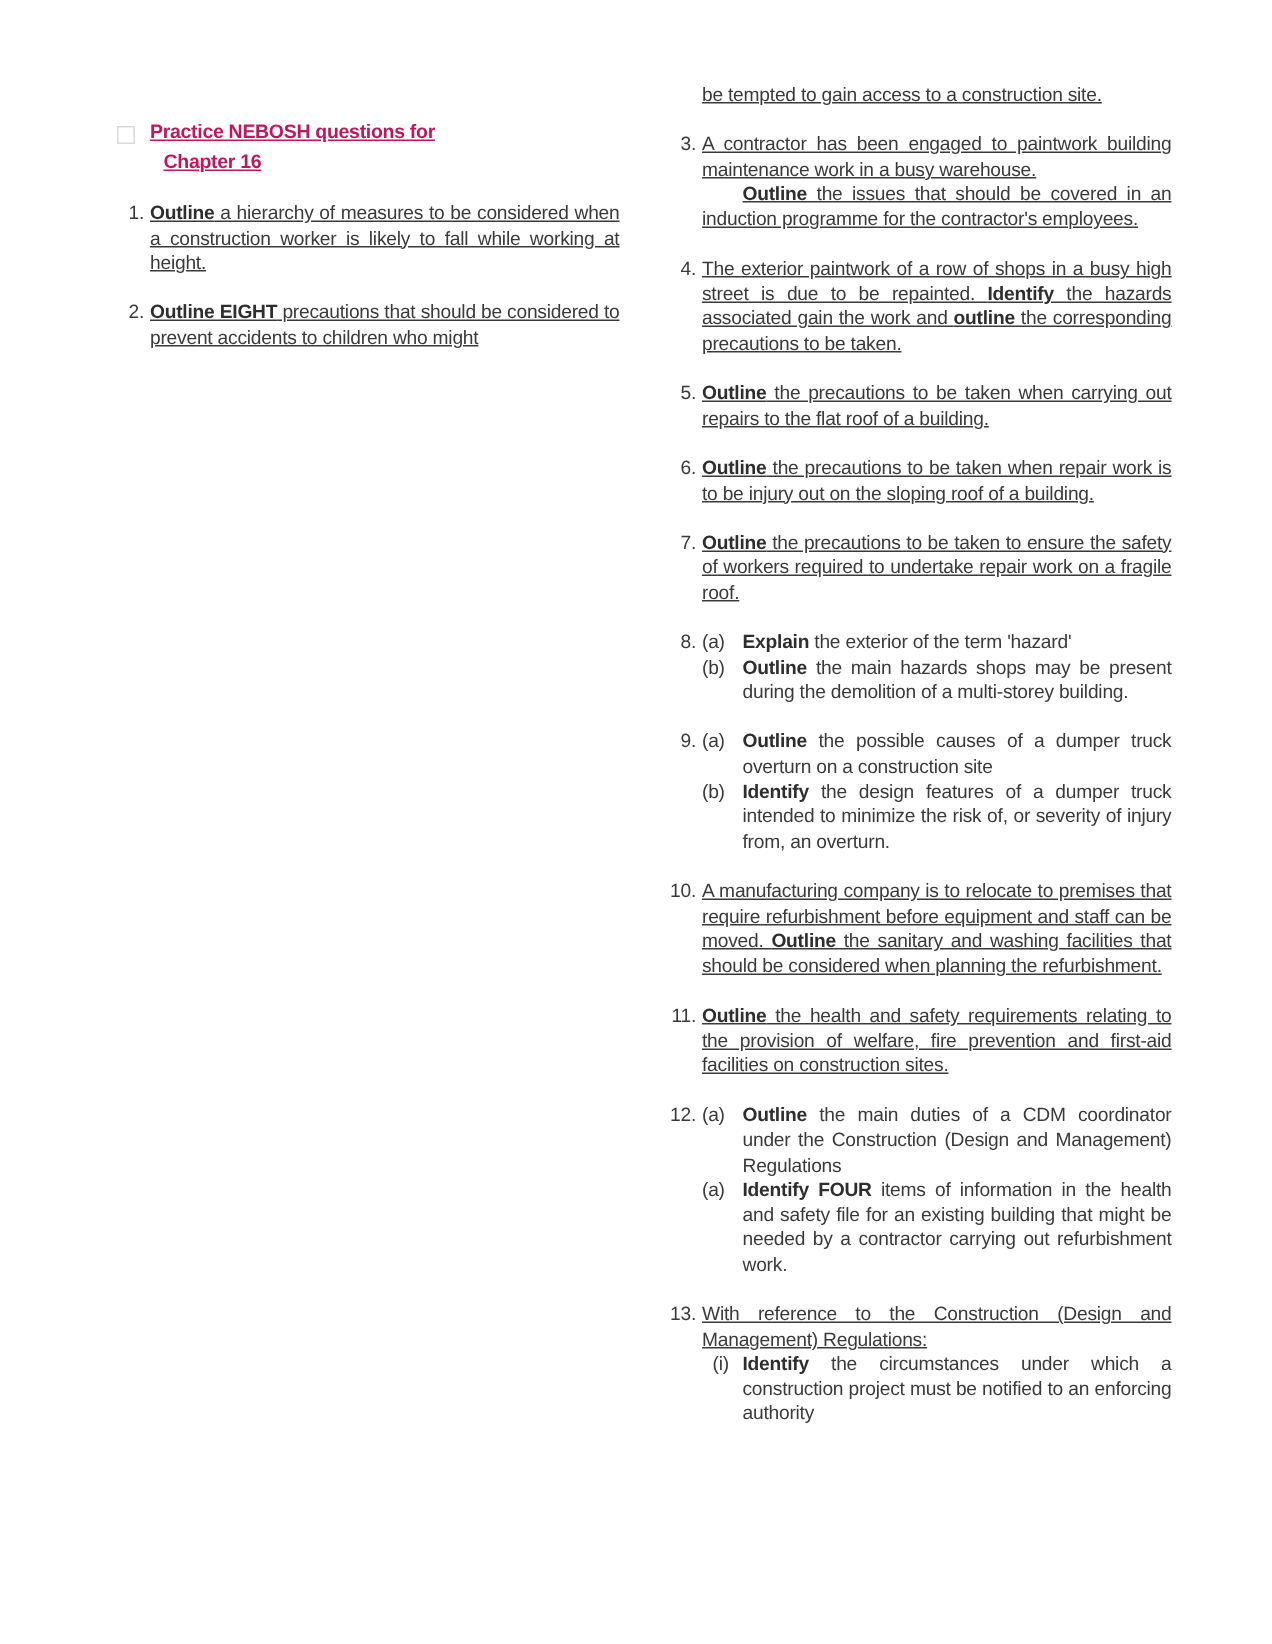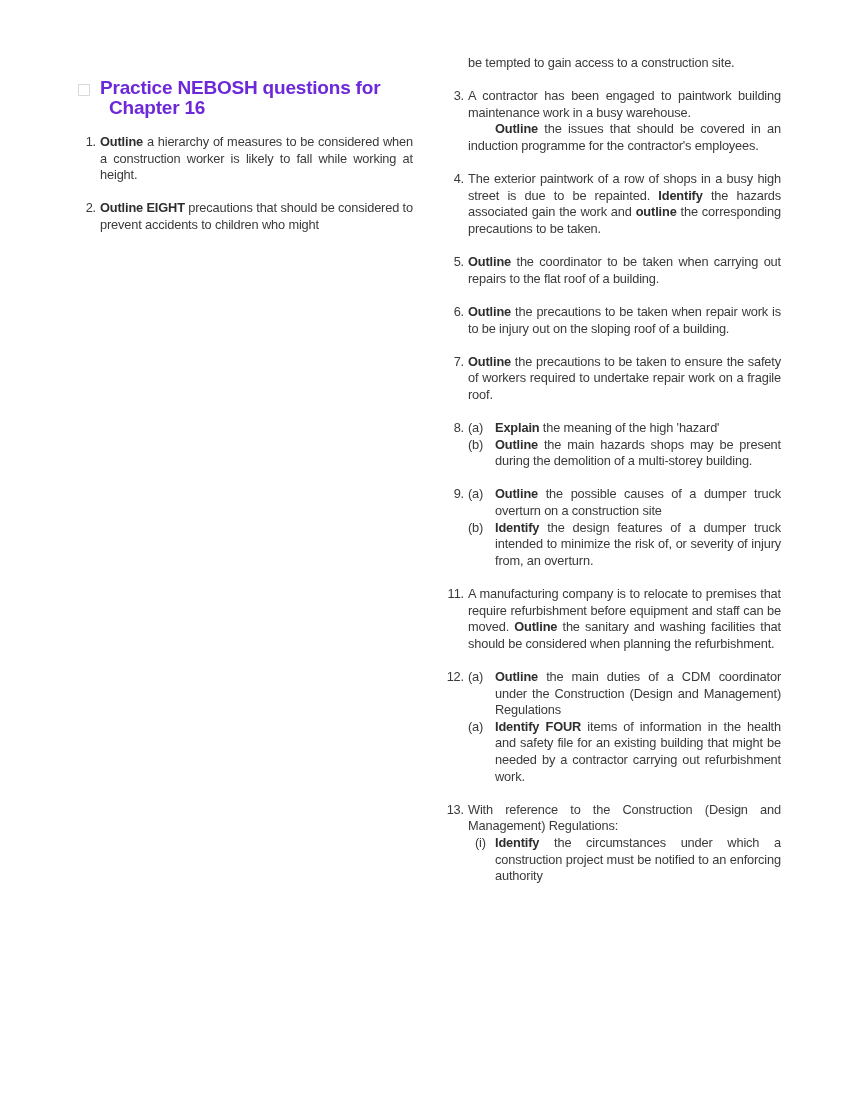--- a/index.html
+++ b/index.html
@@ -23,39 +23,41 @@
     position: absolute;
     width: 336px;
     font-size: 12.8px;
     line-height: 16.6px;
     letter-spacing: -0.15px;
   }
   #left-col  { left: 77px;  top: 78px; }
   #right-col { left: 445px; top: 55px; }
   .heading {
     font-weight: bold;
-    font-size: 19px;
+    font-size: 13px;
     line-height: 19.5px;
-    color: #6d28d9;
+    color: #be185d;
     letter-spacing: -0.2px;
     margin-bottom: 17px;
+    text-decoration: underline;
   }
   .heading .l1 { margin-left: 23px; }
   .heading .l2 { margin-left: 32px; }
   .q { display: flex; margin-bottom: 16.6px; }
   .qnum {
     flex: none;
     width: 19px;
     margin-right: 4px;
     text-align: right;
   }
   .qbody { flex: 1; min-width: 0; }
   .para {
     text-align: justify;
     hyphens: auto;
+    text-decoration: underline;
     -webkit-hyphens: auto;
   }
   .para.indent { text-indent: 27px; }
   .sub { display: flex; }
   .sublabel { flex: none; width: 27px; }
   .sublabel.roman { width: 27px; padding-left: 7px; box-sizing: border-box; }
   .subtext {
     flex: 1; min-width: 0;
     text-align: justify;
     hyphens: auto;
@@ -108,41 +110,41 @@
         </div>
         <div class="q">
           <div class="qnum">4.</div>
           <div class="qbody">
             <div class="para"><span>The exterior paintwork of a row of shops in a busy high street is due to be repainted. </span><span class="b">Identify</span><span> the hazards associated gain the work and </span><span class="b">outline</span><span> the corresponding precautions to be taken.</span></div>
           </div>
         </div>
         <div class="q">
           <div class="qnum">5.</div>
           <div class="qbody">
-            <div class="para"><span class="b">Outline</span><span> the coordinator to be taken when carrying out repairs to the flat roof of a building.</span></div>
+            <div class="para"><span class="b">Outline</span><span> the precautions to be taken when carrying out repairs to the flat roof of a building.</span></div>
           </div>
         </div>
         <div class="q">
           <div class="qnum">6.</div>
           <div class="qbody">
             <div class="para"><span class="b">Outline</span><span> the precautions to be taken when repair work is to be injury out on the sloping roof of a building.</span></div>
           </div>
         </div>
         <div class="q">
           <div class="qnum">7.</div>
           <div class="qbody">
             <div class="para"><span class="b">Outline</span><span> the precautions to be taken to ensure the safety of workers required to undertake repair work on a fragile roof.</span></div>
           </div>
         </div>
         <div class="q">
           <div class="qnum">8.</div>
           <div class="qbody">
             <div class="sub">
               <div class="sublabel">(a)</div>
-              <div class="subtext"><span class="b">Explain</span><span> the meaning of the high 'hazard'</span></div>
+              <div class="subtext"><span class="b">Explain</span><span> the exterior of the term 'hazard'</span></div>
             </div>
             <div class="sub">
               <div class="sublabel">(b)</div>
               <div class="subtext"><span class="b">Outline</span><span> the main hazards shops may be present during the demolition of a multi-storey building.</span></div>
             </div>
           </div>
         </div>
         <div class="q">
           <div class="qnum">9.</div>
           <div class="qbody">
@@ -150,23 +152,29 @@
               <div class="sublabel">(a)</div>
               <div class="subtext"><span class="b">Outline</span><span> the possible causes of a dumper truck overturn on a construction site</span></div>
             </div>
             <div class="sub">
               <div class="sublabel">(b)</div>
               <div class="subtext"><span class="b">Identify</span><span> the design features of a dumper truck intended to minimize the risk of, or severity of injury from, an overturn.</span></div>
             </div>
           </div>
         </div>
         <div class="q">
+          <div class="qnum">10.</div>
+          <div class="qbody">
+            <div class="para"><span>A manufacturing company is to relocate to premises that require refurbishment before equipment and staff can be moved. </span><span class="b">Outline</span><span> the sanitary and washing facilities that should be considered when planning the refurbishment.</span></div>
+          </div>
+        </div>
+        <div class="q">
           <div class="qnum">11.</div>
           <div class="qbody">
-            <div class="para"><span>A manufacturing company is to relocate to premises that require refurbishment before equipment and staff can be moved. </span><span class="b">Outline</span><span> the sanitary and washing facilities that should be considered when planning the refurbishment.</span></div>
+            <div class="para"><span class="b">Outline</span><span> the health and safety requirements relating to the provision of welfare, fire prevention and first-aid facilities on construction sites.</span></div>
           </div>
         </div>
         <div class="q">
           <div class="qnum">12.</div>
           <div class="qbody">
             <div class="sub">
               <div class="sublabel">(a)</div>
               <div class="subtext"><span class="b">Outline</span><span> the main duties of a CDM coordinator under the Construction (Design and Management) Regulations</span></div>
             </div>
             <div class="sub">

